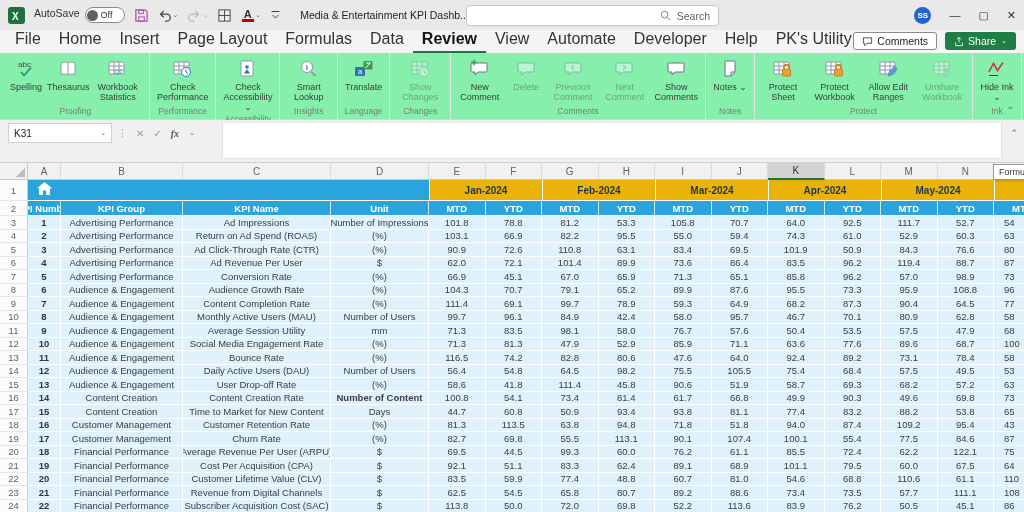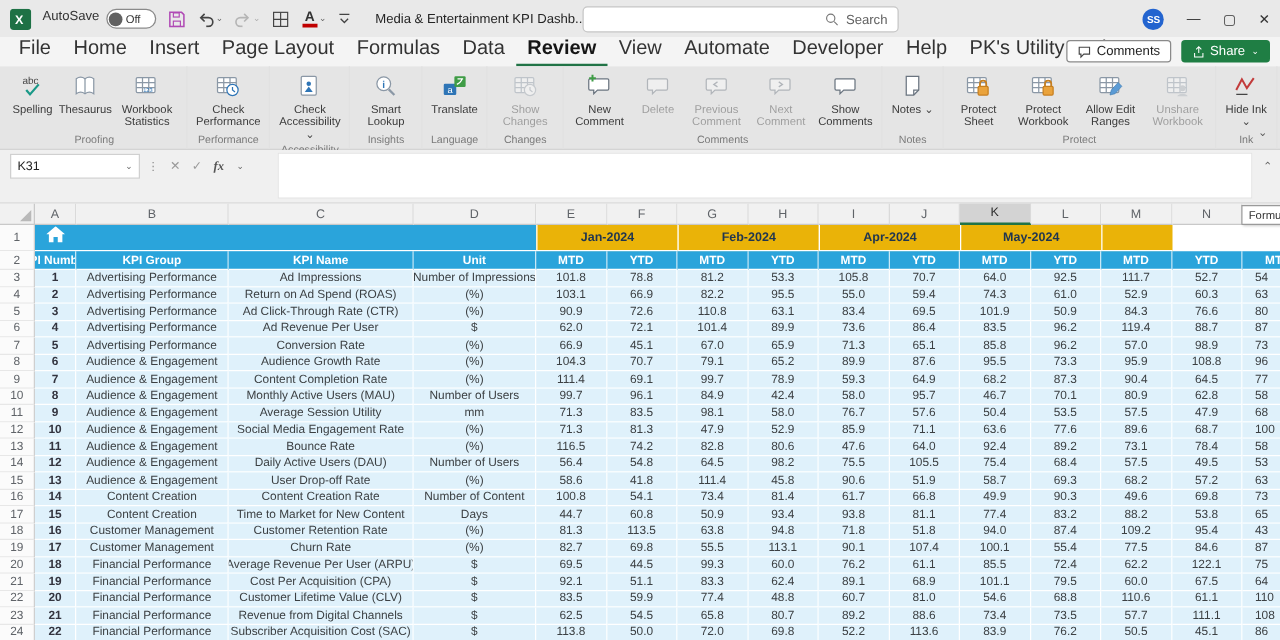--- a/index.html
+++ b/index.html
@@ -28,21 +28,21 @@
   .avatar { width:17px; height:17px; border-radius:50%; background:#2364cf; color:#fff; font-size:8px; font-weight:bold; display:flex; align-items:center; justify-content:center; }
   .winbtn { font-size:11px; color:#333; }
   
   .menubar { height:23px; background:#f4f4f4; display:flex; align-items:flex-end; padding:0 6px; position:relative; }
   .mtab { font-size:16px; color:#333; padding:4px 9px 5px; white-space:nowrap; }
   .mtab.active { font-weight:bold; color:#161616; border-bottom:2.5px solid #217346; padding-bottom:2.5px; }
   .mb-right { position:absolute; right:8px; top:2px; display:flex; gap:8px; align-items:center; }
   .comments-btn { display:flex; align-items:center; gap:4px; border:1px solid #8a8a8a; background:#fff; border-radius:3px; font-size:10.5px; color:#222; padding:1px 8px; height:18px; }
   .share-btn { display:flex; align-items:center; gap:4px; background:#1f7e44; border-radius:3px; font-size:10.5px; color:#fff; padding:1px 9px; height:18px; }
   
-  .ribbon { height:67px; background:#e5e5e5; border-bottom:1px solid #d4d4d4; display:flex; align-items:stretch; padding:0 2px; position:relative;justify-content:center; }
+  .ribbon { height:67px; background:#86efac; border-bottom:1px solid #d4d4d4; display:flex; align-items:stretch; padding:0 2px; position:relative;justify-content:center; }
   .rgroup { display:flex; flex-direction:column; border-right:1px solid #e1e1e1; padding:2px 3px 0; }
   .rgroup .btns { flex:1; display:flex; align-items:flex-start; justify-content:center; }
   .rbtn { display:flex; flex-direction:column; align-items:center; padding:3px 4px 0; min-width:42px; }
   .rbtn.disabled { opacity:.42; }
   .ricon { height:22px; display:flex; align-items:center; }
   .rbtn .lbl { font-size:9px; color:#3b3b3b; text-align:center; line-height:1.12; max-width:60px; margin-top:2px; }
   .glabel { font-size:8.5px; color:#7a7a7a; text-align:center; padding:2px 2px 3px; }
   .ribbon-collapse { position:absolute; right:10px; bottom:8px; font-size:9px; color:#555; }
   
   .fbar { height:43px; background:#f0f0f0; border-bottom:1px solid #cfcfcf; position:relative; }
@@ -460,20 +460,21 @@
     </div>
     <div class="srow r1">
       <div class="gut">1</div>
       <div class="cell band" style="width: 401px; height: 21px;">
         <span><svg width="15" height="13" viewBox="0 0 15 13">
             <path d="M7.5 0L15 6.3h-2.1V13H9.2V8.6H5.8V13H2.1V6.3H0z" fill="#fff"></path>
           </svg></span>
       </div>
       <div class="cell month" style="width: 113px; height: 21px;">Jan-2024</div>
       <div class="cell month" style="width: 113px; height: 21px;">Feb-2024</div>
+      <div class="cell month" style="width: 113px; height: 21px;">Mar-2024</div>
       <div class="cell month" style="width: 113px; height: 21px;">Apr-2024</div>
       <div class="cell month" style="width: 113px; height: 21px;">May-2024</div>
       <div class="cell month" style="width: 56.5px; height: 21px;"></div>
     </div>
     <div class="srow r2">
       <div class="gut">2</div>
       <div class="cell bhead" style="width: 33px; height: 15px;">KPI Number</div>
       <div class="cell bhead" style="width: 122px; height: 15px;">KPI Group</div>
       <div class="cell bhead" style="width: 148px; height: 15px;">KPI Name</div>
       <div class="cell bhead" style="width: 98px; height: 15px;">Unit</div>
@@ -721,21 +722,21 @@
       <div class="cell dcell" style="width: 56.5px; height: 13.5px;">69.3</div>
       <div class="cell dcell" style="width: 56.5px; height: 13.5px;">68.2</div>
       <div class="cell dcell" style="width: 56.5px; height: 13.5px;">57.2</div>
       <div class="cell dcell partial" style="width: 56.5px; height: 13.5px;">63</div>
     </div>
     <div class="srow drow">
       <div class="gut">16</div>
       <div class="cell dcell numcol" style="width: 33px; height: 13.5px;">14</div>
       <div class="cell dcell " style="width: 122px; height: 13.5px;">Content Creation</div>
       <div class="cell dcell " style="width: 148px; height: 13.5px;">Content Creation Rate</div>
-      <div class="cell dcell " style="width: 98px; height: 13.5px;">Number of Content</div>
+      <div class="cell dcell " style="width: 98px; height: 13.5px; font-weight: bold;">Number of Content</div>
       <div class="cell dcell" style="width: 56.5px; height: 13.5px;">100.8</div>
       <div class="cell dcell" style="width: 56.5px; height: 13.5px;">54.1</div>
       <div class="cell dcell" style="width: 56.5px; height: 13.5px;">73.4</div>
       <div class="cell dcell" style="width: 56.5px; height: 13.5px;">81.4</div>
       <div class="cell dcell" style="width: 56.5px; height: 13.5px;">61.7</div>
       <div class="cell dcell" style="width: 56.5px; height: 13.5px;">66.8</div>
       <div class="cell dcell" style="width: 56.5px; height: 13.5px;">49.9</div>
       <div class="cell dcell" style="width: 56.5px; height: 13.5px;">90.3</div>
       <div class="cell dcell" style="width: 56.5px; height: 13.5px;">49.6</div>
       <div class="cell dcell" style="width: 56.5px; height: 13.5px;">69.8</div>

